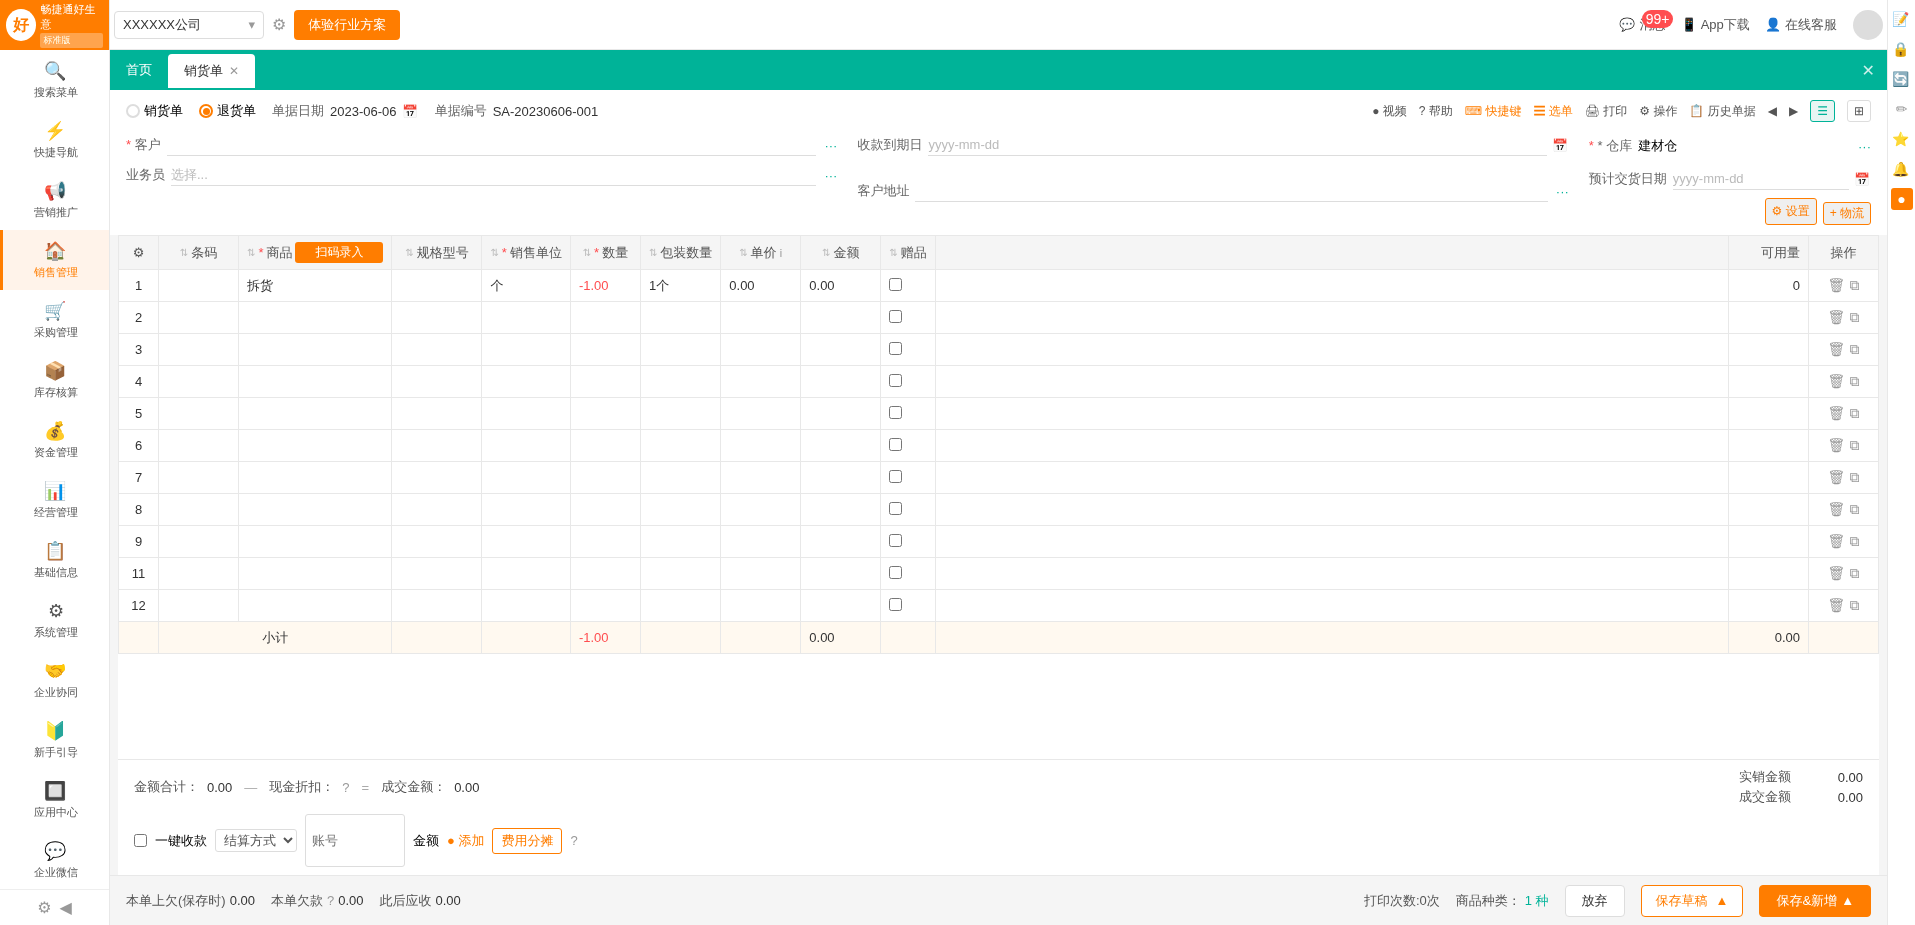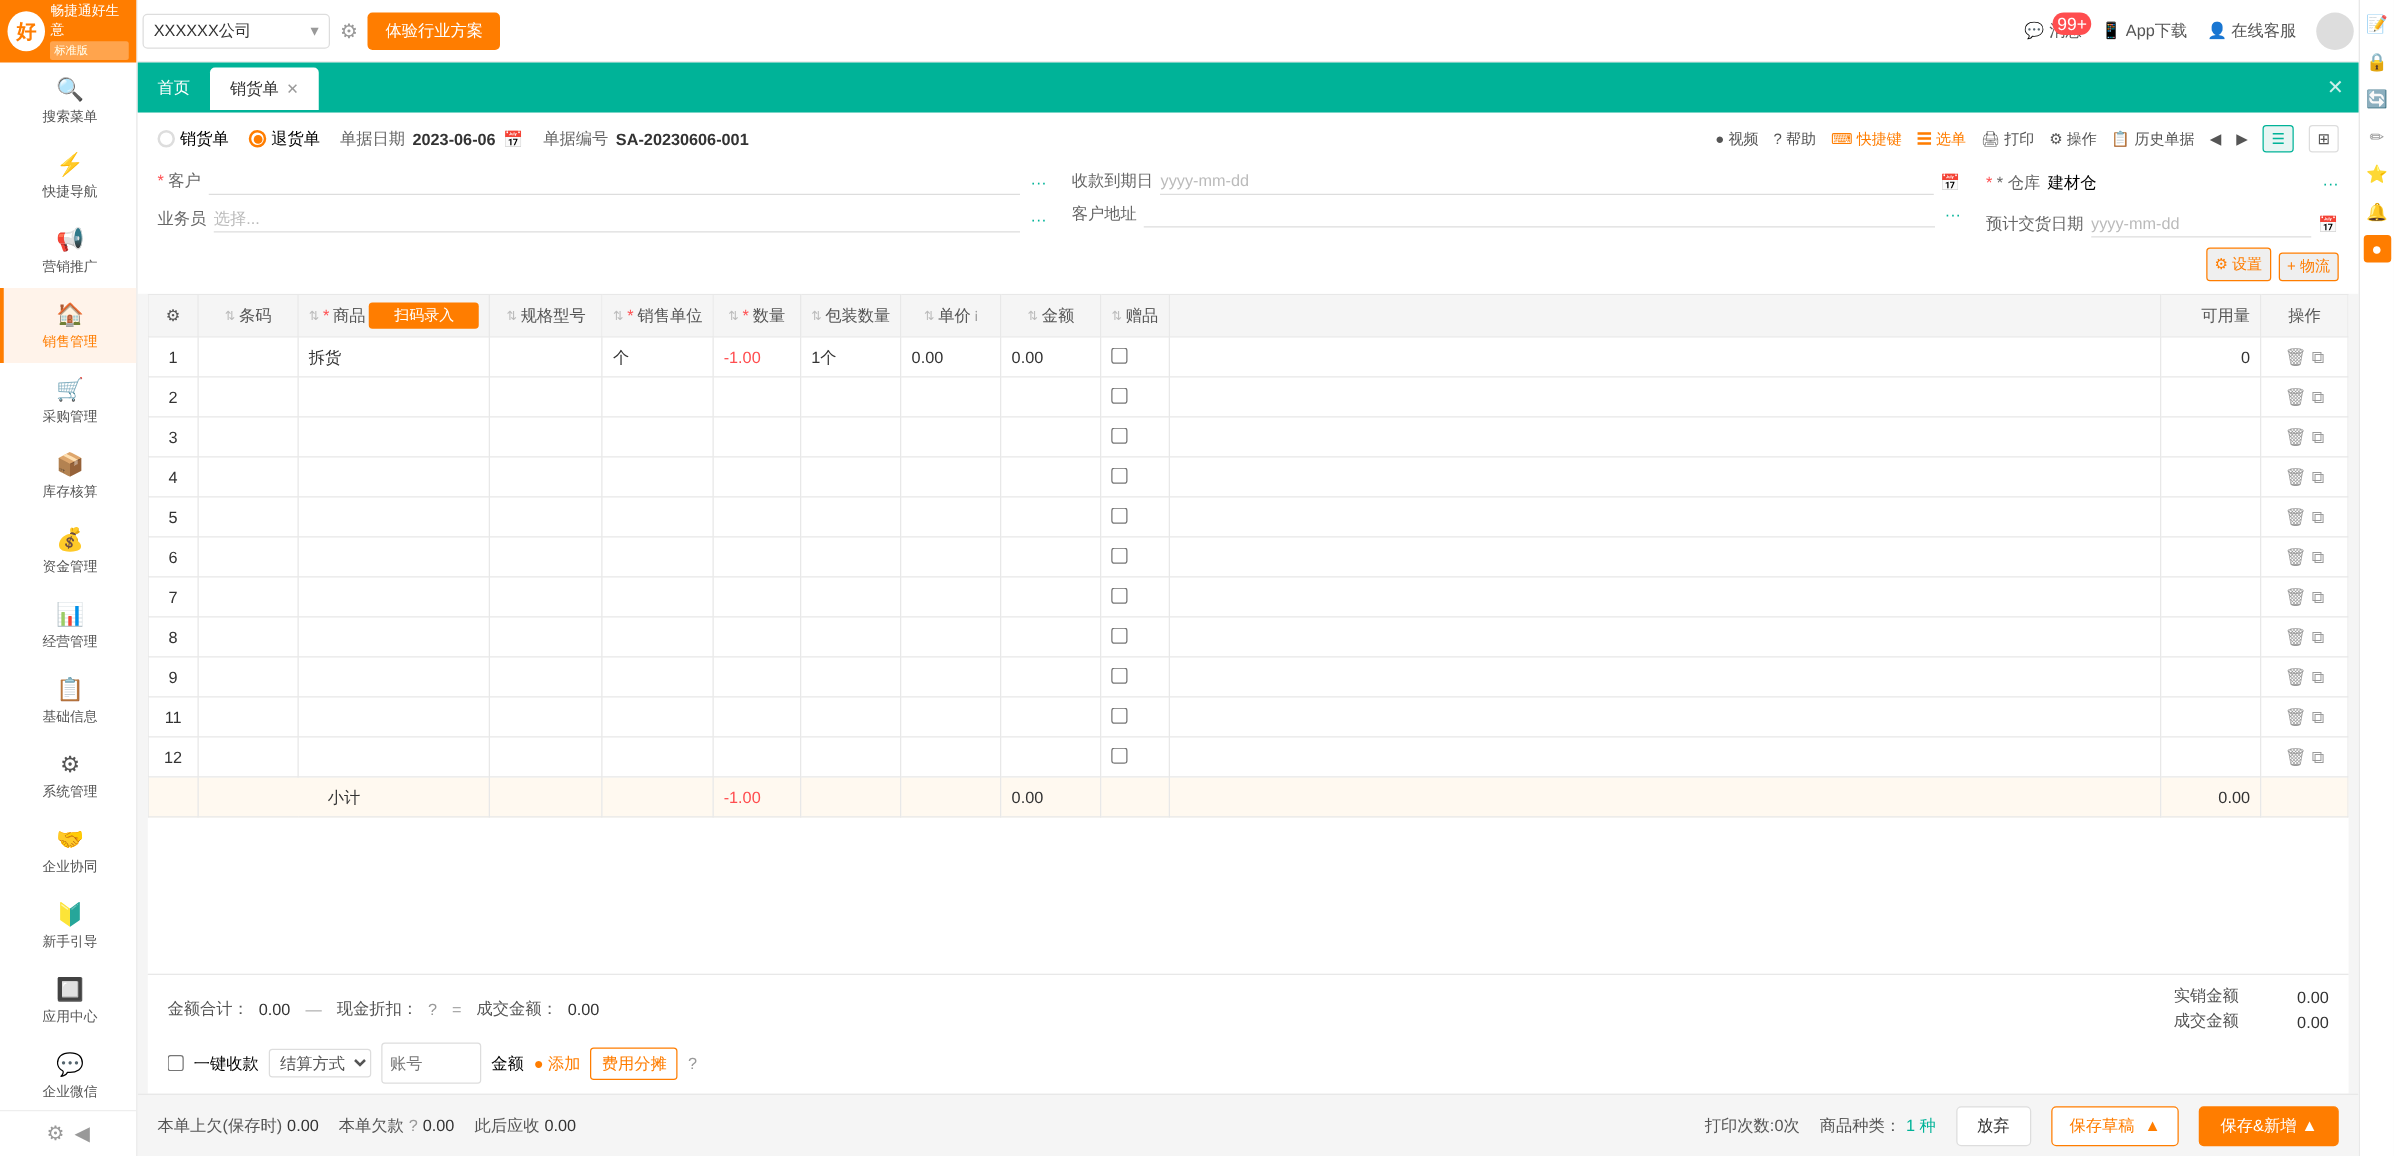--- a/index.html
+++ b/index.html
@@ -46,21 +46,21 @@
     .tabbar-close-all { position: absolute; right: 12px; color: rgba(255,255,255,0.8); cursor: pointer; font-size: 16px; }
     .form-header { display: flex; align-items: center; justify-content: space-between; margin-bottom: 12px; }
     .form-header-left { display: flex; align-items: center; gap: 16px; }
     .radio-group { display: flex; gap: 16px; }
     .radio-item { display: flex; align-items: center; gap: 4px; cursor: pointer; }
     .radio-circle { width: 14px; height: 14px; border-radius: 50%; border: 2px solid #ddd; display: flex; align-items: center; justify-content: center; }
     .radio-circle.selected { border-color: #ff7d00; }
     .radio-circle.selected::after { content: ''; width: 7px; height: 7px; border-radius: 50%; background: #ff7d00; }
     .form-date-field { display: flex; align-items: center; gap: 6px; }
     .form-label { color: #666; min-width: 50px; }
-    .form-value { color: #333; font-weight: 700; }
+    .form-value { color: #333; font-weight: 400; }
     .form-header-actions { display: flex; align-items: center; gap: 12px; }
     .header-action-btn { display: flex; align-items: center; gap: 3px; cursor: pointer; color: #555; font-size: 12px; }
     .header-action-btn.orange { color: #ff7d00; }
     .toolbar-icon-btn { border: 1px solid #ddd; border-radius: 3px; padding: 3px 6px; cursor: pointer; color: #555; font-size: 12px; }
     .toolbar-icon-btn.active { background: #e8f5f3; border-color: #00b398; color: #00b398; }
     .field-group { display: flex; align-items: center; gap: 6px; }
     .field-label { color: #666; white-space: nowrap; }
     .field-label.required::before { content: '* '; color: #ff4d4f; }
     .field-input { flex: 1; border: none; border-bottom: 1px solid #ddd; padding: 3px 0; outline: none; color: #333; background: transparent; min-width: 0; }
     .field-input::placeholder { color: #bbb; }
@@ -87,21 +87,21 @@
     .bottom-area { background: #fff; border-top: 1px solid #e8e8e8; padding: 8px 16px; }
     .bottom-row1 { display: flex; align-items: center; gap: 8px; margin-bottom: 8px; }
     .total-label { color: #555; }
     .total-value { color: #333; font-weight: 500; }
     .dash { color: #aaa; margin: 0 4px; }
     .question-icon { color: #999; cursor: pointer; }
     .equal-icon { color: #aaa; margin: 0 4px; }
     .bottom-row2 { display: flex; align-items: center; gap: 8px; }
     .checkbox-small { cursor: pointer; }
     .select-small { border: 1px solid #ddd; border-radius: 3px; padding: 2px 4px; color: #555; background: #fff; }
-    .input-small { border: 1px solid #ddd; border-radius: 3px; padding: 8px 6px; width: 80px; color: #333; }
+    .input-small { border: 1px solid #ddd; border-radius: 3px; padding: 18px 6px; width: 100px; color: #333; }
     .expense-btn { border: 1px solid #ff7d00; color: #ff7d00; background: #fff; border-radius: 3px; padding: 3px 8px; cursor: pointer; }
     .help-icon { color: #999; cursor: pointer; }
     .summary-right { margin-left: auto; text-align: right; }
     .summary-row { display: flex; justify-content: flex-end; align-items: center; gap: 12px; color: #555; }
     .summary-amount { color: #333; font-weight: 500; min-width: 60px; text-align: right; }
 
     
     .footer-bar { height: 50px; background: #f5f5f5; border-top: 1px solid #e8e8e8; display: flex; align-items: center; padding: 0 16px; gap: 16px; }
     .footer-stat { display: flex; align-items: center; gap: 4px; color: #555; }
     .footer-stat-value { color: #333; }
@@ -302,21 +302,21 @@
             <span class="field-dots">···</span>
           </div>
           <div class="field-group">
             <span class="field-label">业务员</span>
             <input class="field-input" type="text" placeholder="选择..." style="flex: 1 1 0%;">
             <span class="field-dots">···</span>
           </div>
         </div>
 
         <div>
-          <div class="field-group" style="margin-bottom:4px;justify-content:space-between;">
+          <div class="field-group" style="margin-bottom:24px;justify-content:space-between;">
             <span class="field-label">收款到期日</span>
             <input class="field-input" type="text" placeholder="yyyy-mm-dd" style="flex: 1 1 0%;">
             <span class="field-calendar">📅</span>
           </div>
           <div class="field-group">
             <span class="field-label">客户地址</span>
             <input class="field-input" type="text" style="flex: 1 1 0%;">
             <span class="field-dots">···</span>
           </div>
         </div>

